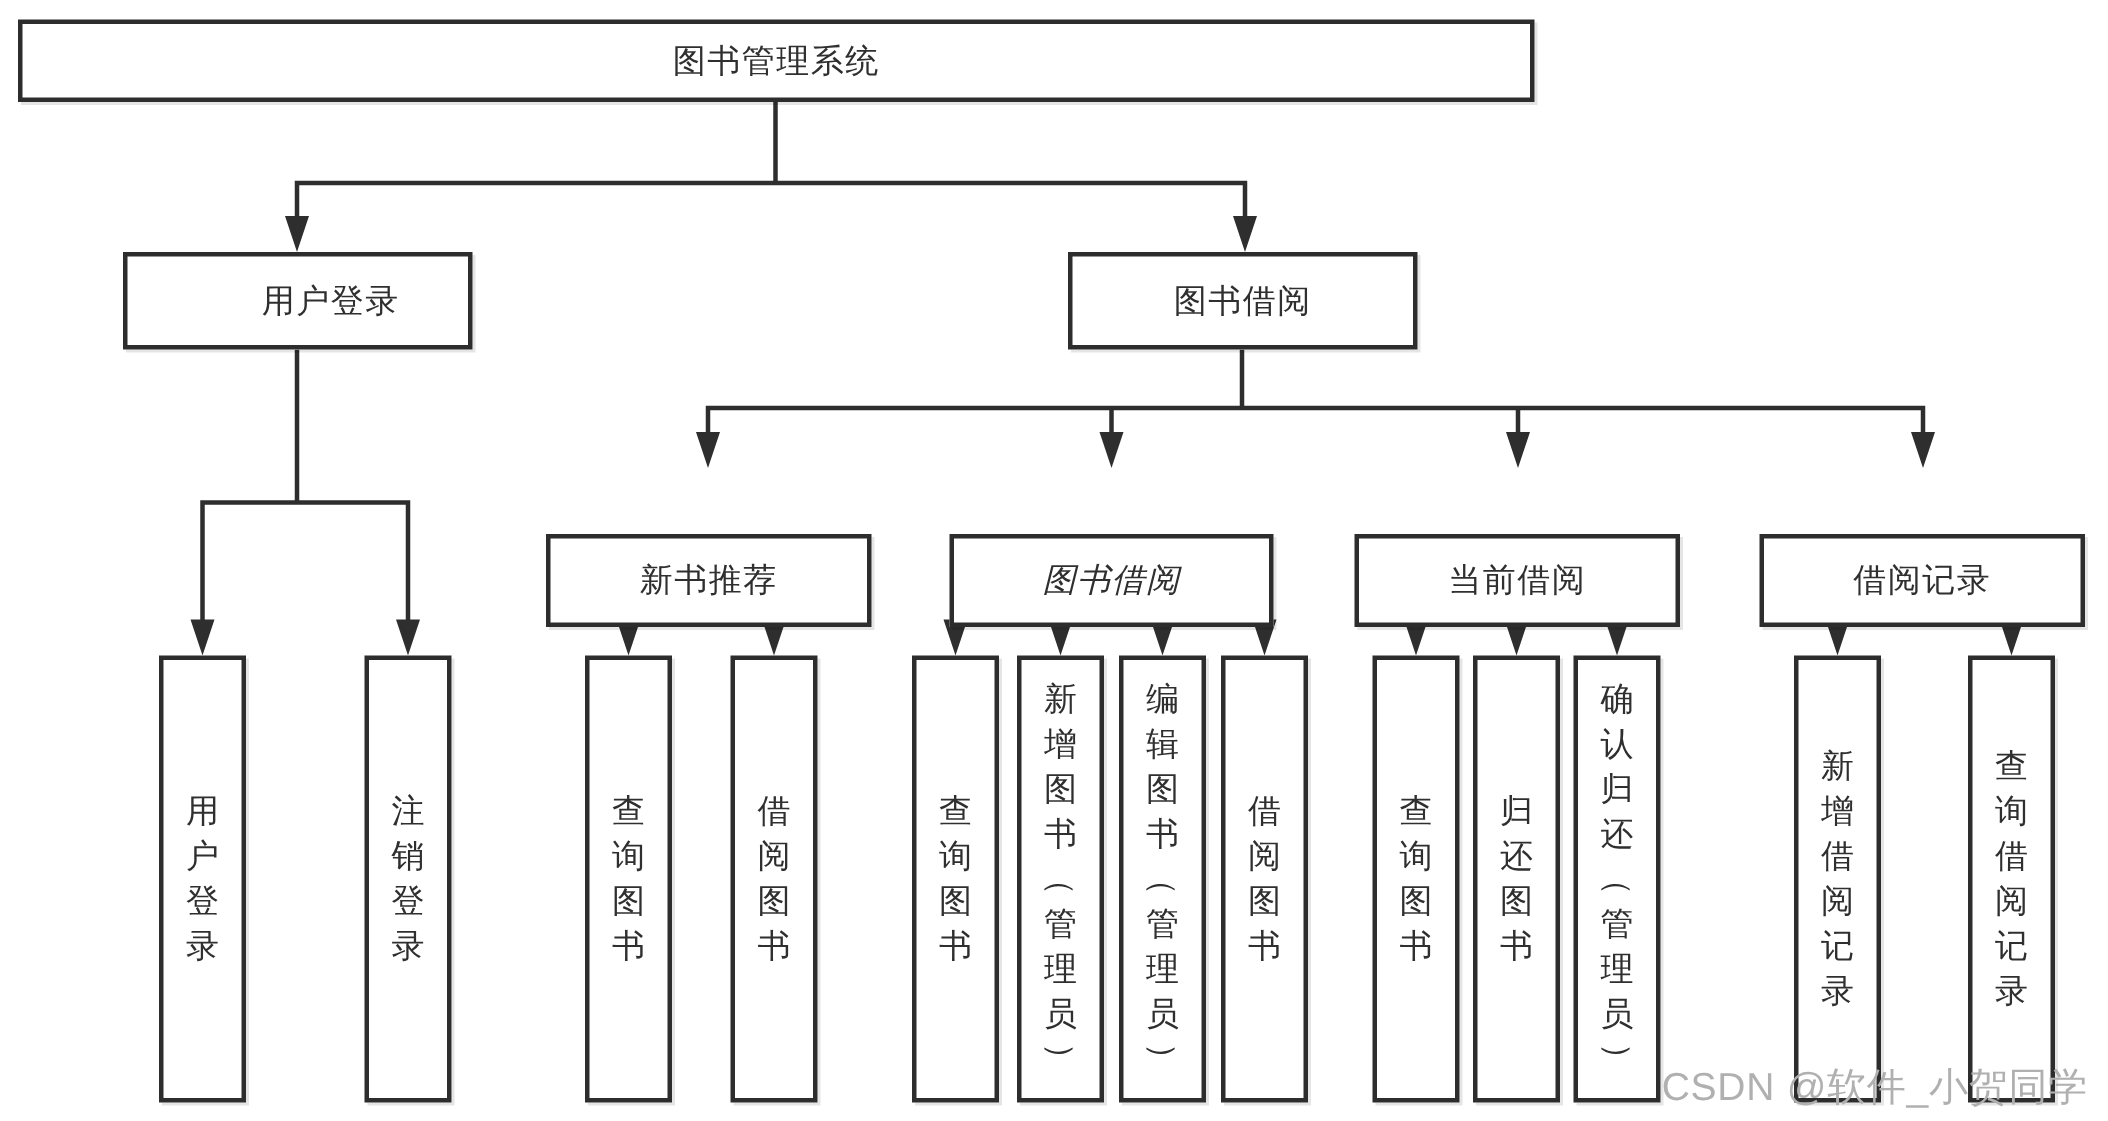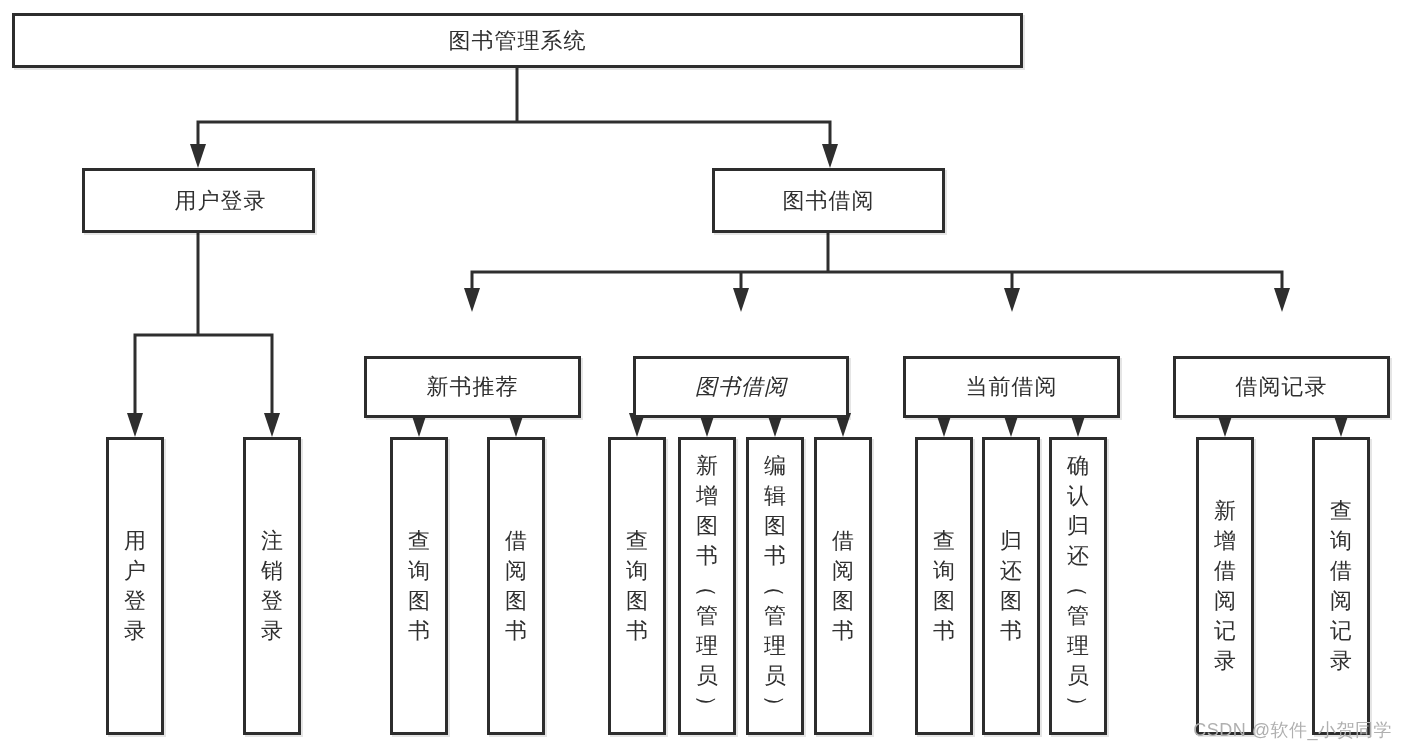--- a/index.html
+++ b/index.html
@@ -66,21 +66,21 @@
     height:22px;
     display:block;
   }
   .vtext .ch.rot{
     transform:rotate(90deg);
   }
   .watermark{
     position:absolute;
     right:13px;
     bottom:5px;
-    font-size:18px;
+    font-size:26px;
     color:var(--wm);
     letter-spacing:0.5px;
     white-space:nowrap;
   }
 </style>
 </head>
 <body>
 
 <div class="canvas">
 

